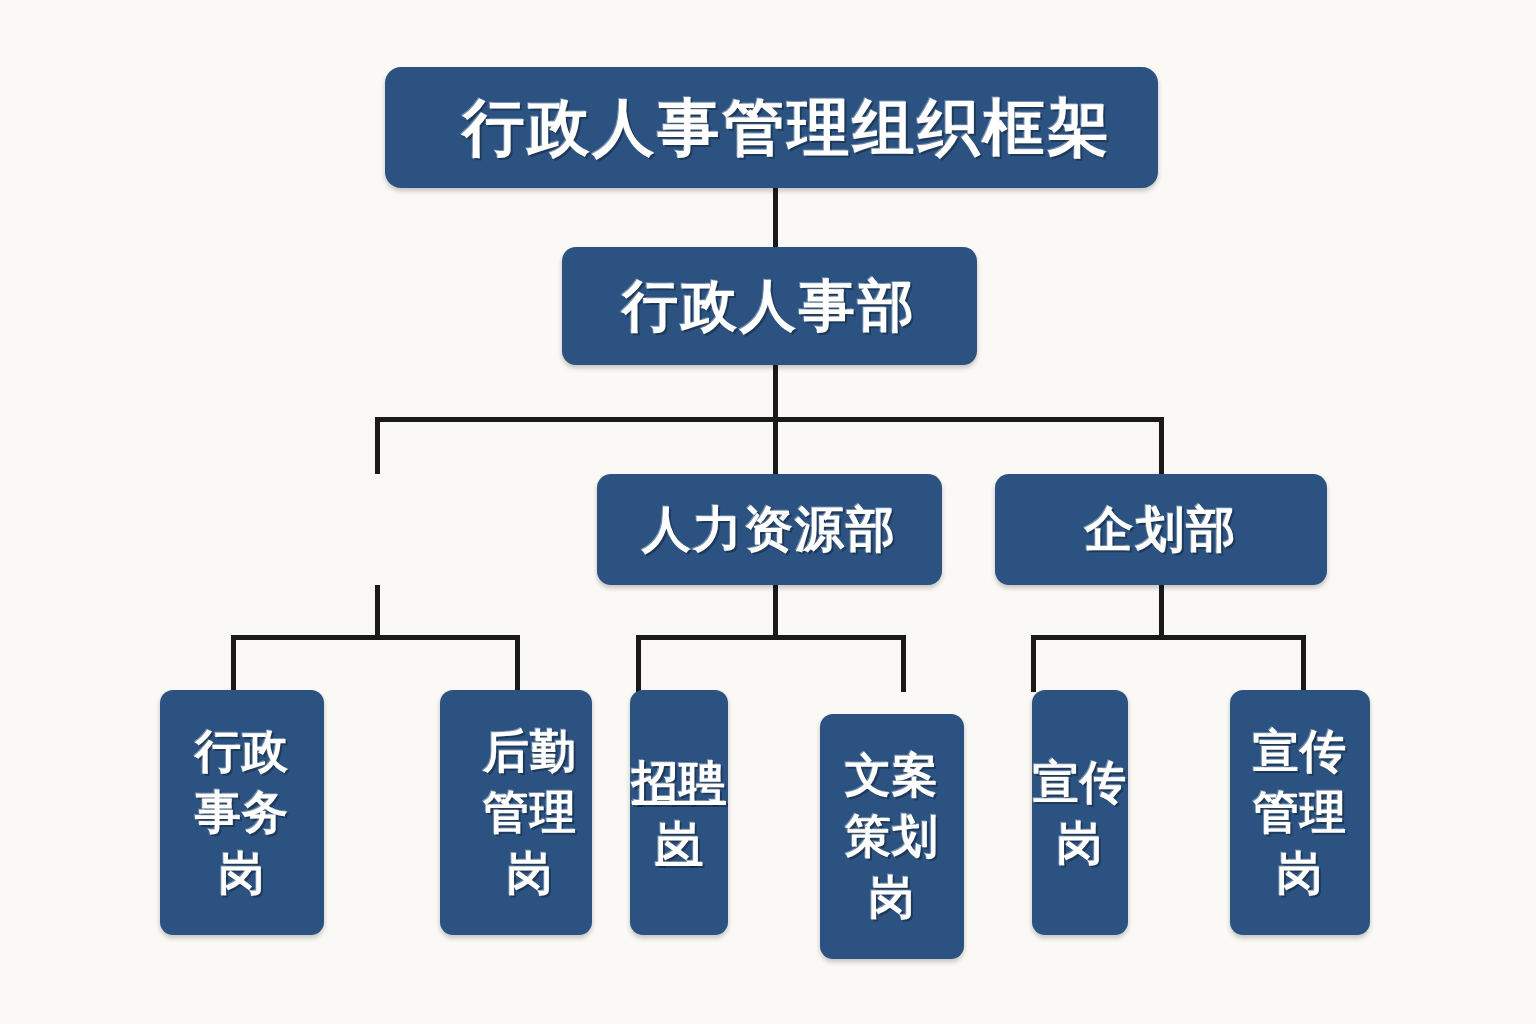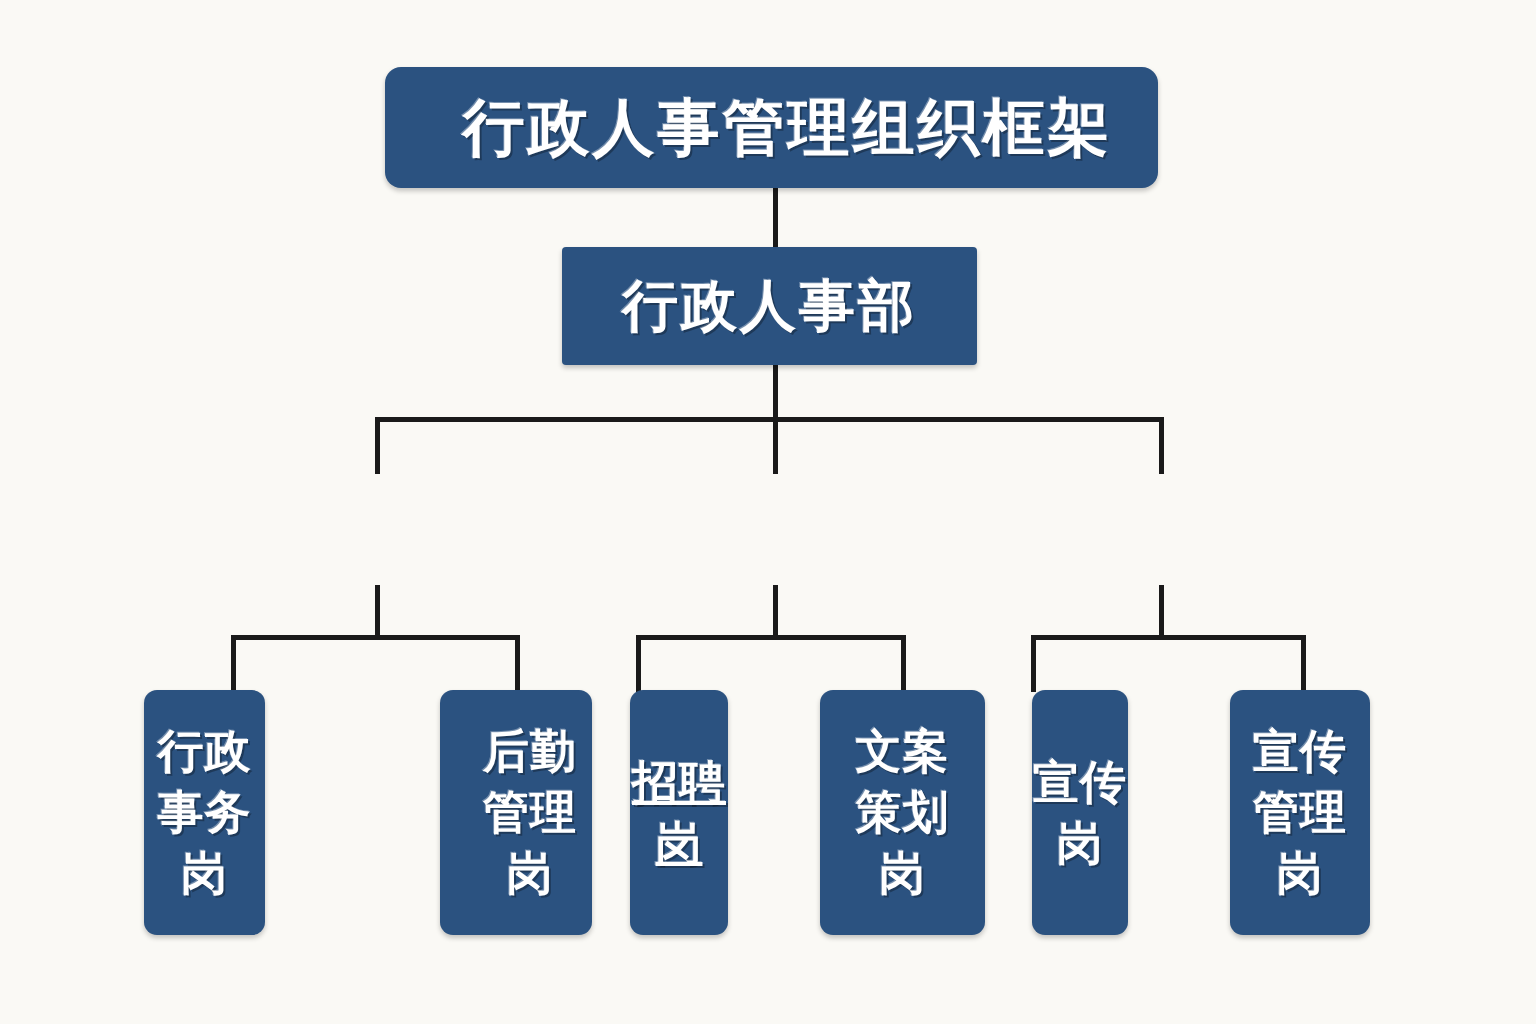--- a/index.html
+++ b/index.html
@@ -13,21 +13,21 @@
 
   
   .line{position:absolute;background:#1a1a1a;}
   .vline{width:5px;}
   .hline{height:5px;}
 
   
   .node{
     position:absolute;
     background:#2B5280;
-    border-radius:4px;
+    border-radius:14px;
     box-shadow:0 3px 5px rgba(0,0,0,0.22);
     display:flex;
     align-items:center;
     justify-content:center;
     box-sizing:border-box;
     color:#ffffff;
     font-weight:bold;
     letter-spacing:2px;
     text-align:center;
     z-index:2;
@@ -52,24 +52,24 @@
   
   .dept{top:474px;height:111px;}
   .dept .lbl{font-size:49px;letter-spacing:2px;}
   #n-d1{left:212px;width:333px;}
   #n-d2{left:597px;width:345px;}
   #n-d3{left:995px;width:332px;}
 
   
   .role{top:690px;height:245px;border-radius:13px;padding:6px 0;}
   .role .lbl{font-size:46px;letter-spacing:1px;line-height:1.32;}
-  #n-r1{left:144px;width:121px;}
+  #n-r1{left:160px;width:164px;}
   #n-r2{left:440px;width:152px;padding-left:28px;}
   #n-r3{left:630px;width:98px;text-decoration:underline;}
-  #n-r4{left:820px;width:165px;}
+  #n-r4{left:820px;width:144px;margin-top:24px;}
   #n-r5{left:1032px;width:96px;}
   #n-r6{left:1230px;width:140px;}
 </style>
 </head>
 <body>
 
 <div id="stage">
 
   <div class="line vline" style="left:773px;top:188px;width:5px;height:59px;"></div>
 
@@ -95,20 +95,26 @@
   <div class="line vline" style="left:1301px;top:635px;width:5px;height:57px;"></div>
 
   <div class="node" id="n-title">
     <span class="lbl">行政人事管理组织框架</span>
   </div>
 
   <div class="node" id="n-l2">
     <span class="lbl">行政人事部</span>
   </div>
 
+  <div class="node dept" id="n-d2">
+    <span class="lbl">人力资源部</span>
+  </div>
+  <div class="node dept" id="n-d3">
+    <span class="lbl">企划部</span>
+  </div>
 
   <div class="node role" id="n-r1">
     <span class="lbl">行政
 事务
 岗</span>
   </div>
   <div class="node role" id="n-r2">
     <span class="lbl">后勤
 管理
 岗</span>

